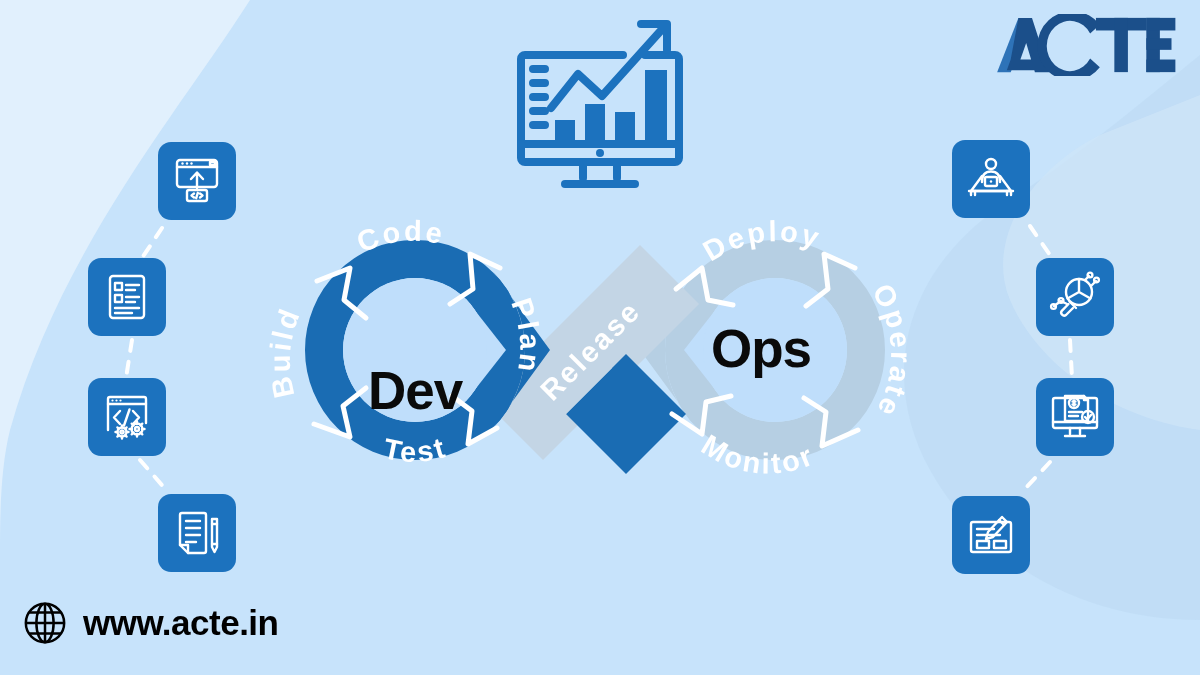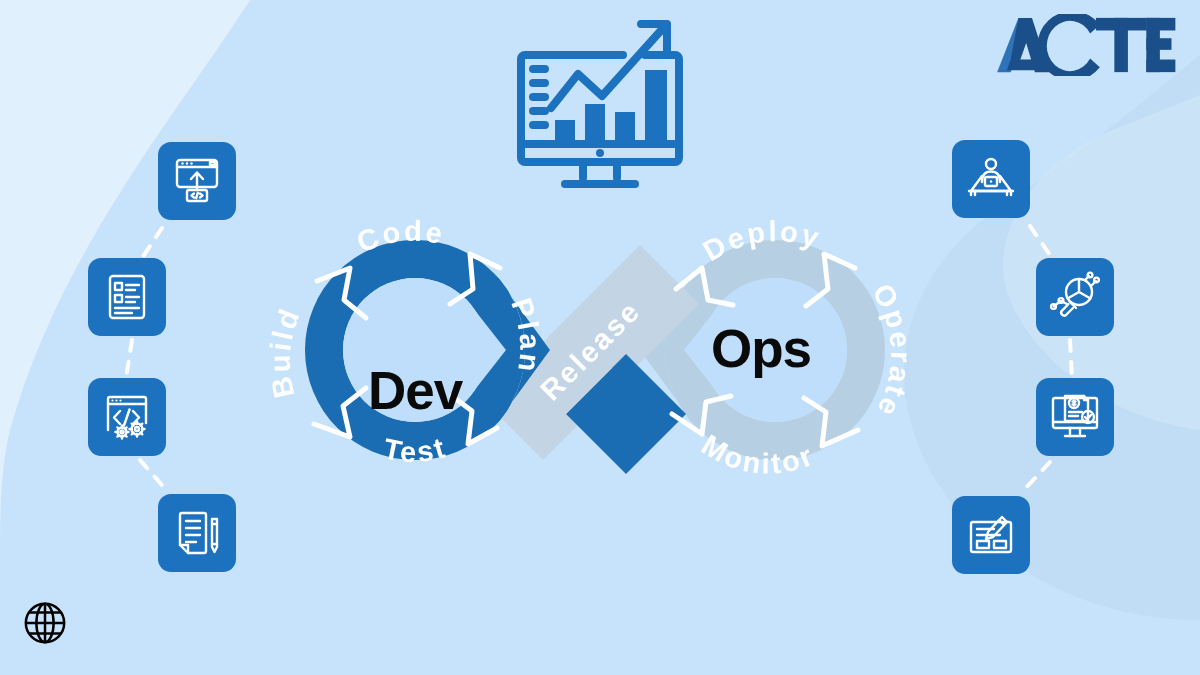--- a/index.html
+++ b/index.html
@@ -295,15 +295,16 @@
     </svg>
   </div>
 
   <div id="footer">
     <svg class="glyph" viewBox="0 0 48 48" fill="none" stroke="#000" stroke-width="2.6">
       <circle cx="24" cy="24" r="20"></circle>
       <ellipse cx="24" cy="24" rx="9" ry="20"></ellipse>
       <path d="M4,24 L44,24 M7.5,13 L40.5,13 M7.5,35 L40.5,35"></path>
       <path d="M24,4 L24,44"></path>
     </svg>
+    <span class="url">www.acte.in</span>
   </div>
 
 </div>
 
 </body></html>

